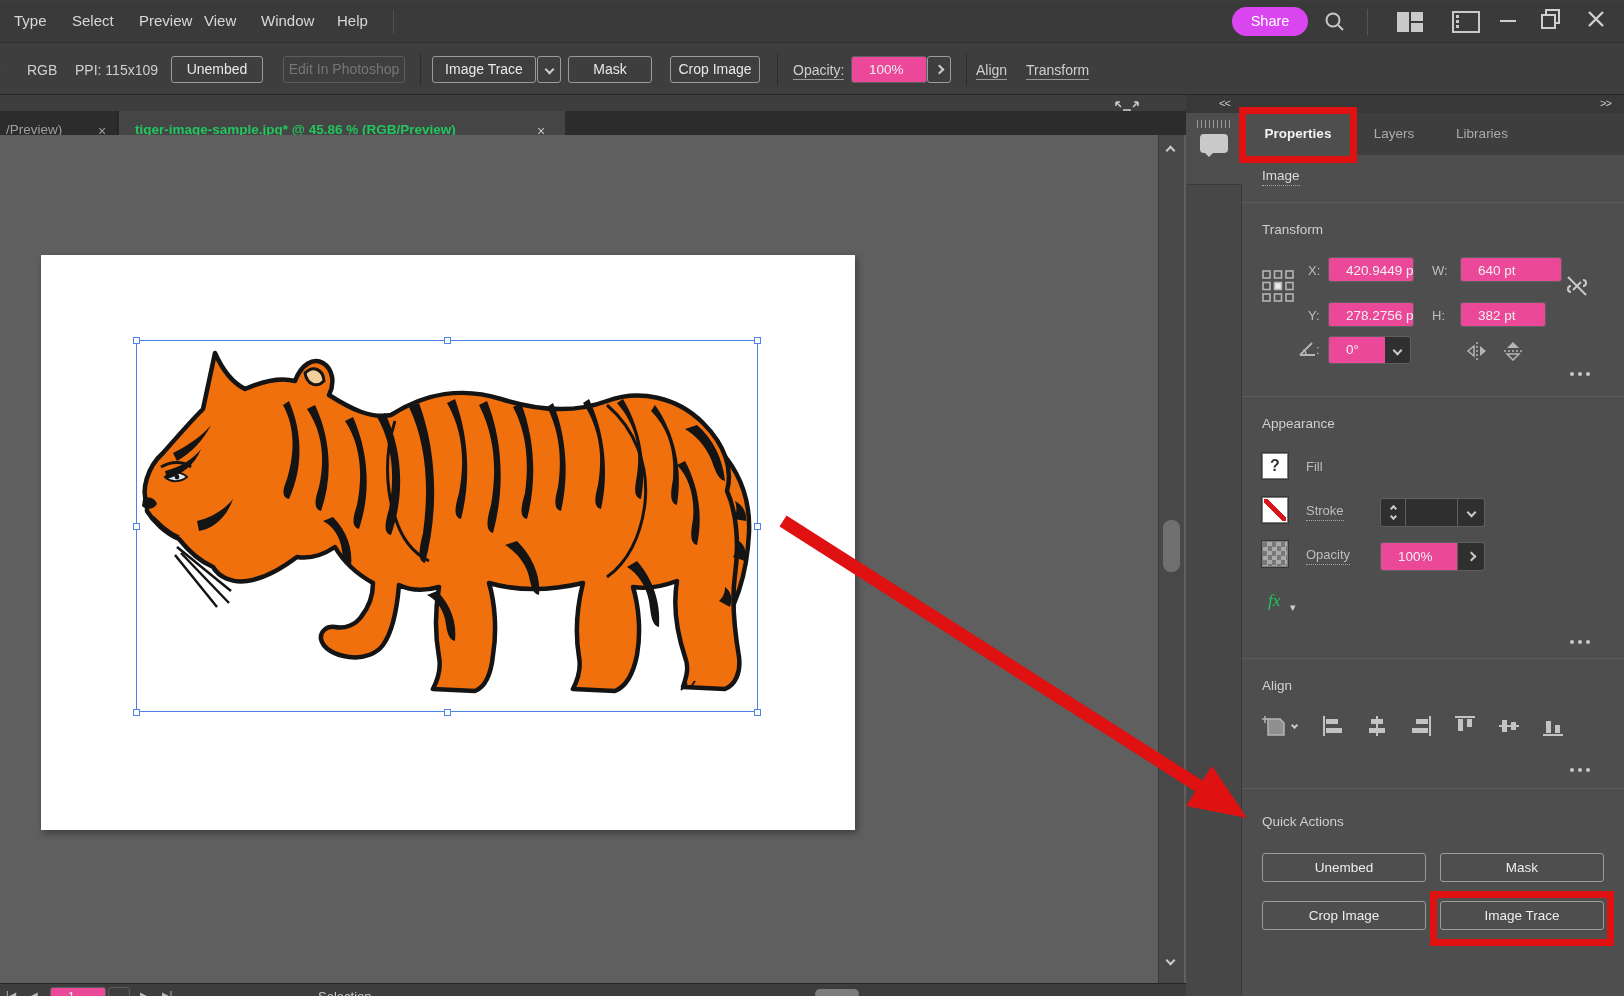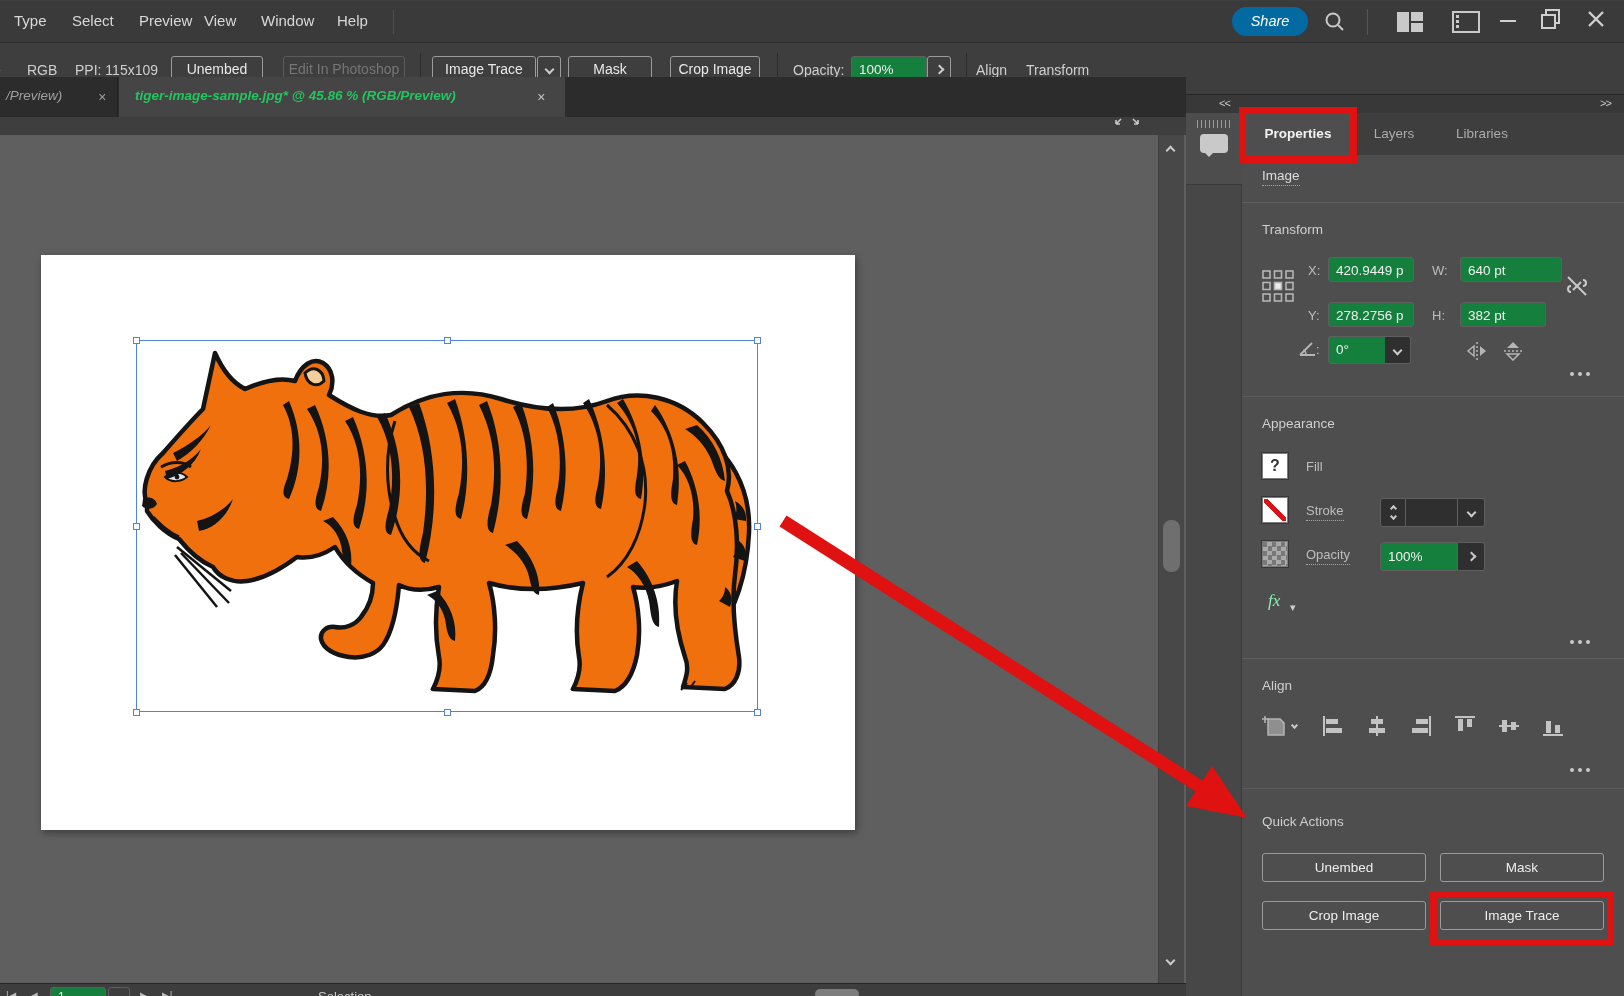--- a/index.html
+++ b/index.html
@@ -8,40 +8,40 @@
     position:relative; width:1624px; height:996px; overflow:hidden;
     font-family:"Liberation Sans", sans-serif; color:#d6d6d6;
     background:#3e3e3e; -webkit-font-smoothing:antialiased;
   }
   .abs { position:absolute; }
   
   #menubar { position:absolute; left:0; top:1px; width:1624px; height:42px; background:#3a3a3a; }
   .menu-item { position:absolute; top:11px; font-size:15px; color:#d8d8d8; cursor:default; }
   .vdiv { position:absolute; width:1px; background:#555; }
   .share-btn { position:absolute; left:1232px; top:6px; width:76px; height:29px; border-radius:15px;
-    background:#0369a1; color:#fff; font-size:14.5px; text-align:center; line-height:29px;font-style:italic; }
+    background:#d946ef; color:#fff; font-size:14.5px; text-align:center; line-height:29px; }
   
   #controlbar { position:absolute; left:0; top:42px; width:1624px; height:53px; background:#3e3e3e;
     border-top:1px solid #2e2e2e; border-bottom:1px solid #262626; }
   .cb-text { position:absolute; top:19px; font-size:14px; color:#cfcfcf; white-space:nowrap; }
   .cb-link { border-bottom:1px solid #9a9a9a; padding-bottom:1px; }
   .btn { position:absolute; top:13px; height:27px; border:1px solid #9b9b9b; border-radius:3px;
     color:#e9e9e9; font-size:14px; text-align:center; line-height:25px; background:transparent; white-space:nowrap; }
   .btn.disabled { color:#767676; border-color:#5c5c5c; }
   .cb-div { position:absolute; top:10px; height:33px; width:1px; background:#2d2d2d; }
-  .field { background:#15803d; border:1px solid #5f5f5f; border-radius:3px; color:#f0f0f0;
-    font-size:13.5px; line-height:25px; padding-left:7px; white-space:nowrap; overflow:hidden; }
+  .field { background:#ec4899; border:1px solid #5f5f5f; border-radius:3px; color:#f0f0f0;
+    font-size:13.5px; line-height:25px; padding-left:17px; white-space:nowrap; overflow:hidden; }
   .chev { display:inline-block; width:7px; height:7px; border-right:2px solid #c9c9c9; border-bottom:2px solid #c9c9c9; }
   .chev.down  { transform:rotate(45deg); }
   .chev.up    { transform:rotate(-135deg); }
   .chev.right { transform:rotate(-45deg); }
   .chev-box { position:absolute; top:13px; width:24px; height:27px; border:1px solid #9b9b9b; border-radius:3px;
     display:flex; align-items:center; justify-content:center; }
   
-  #tabbar { position:absolute; left:0; top:77px; width:1186px; height:40px; background:#2c2c2c;font-style:italic; }
+  #tabbar { position:absolute; left:0; top:111px; width:1186px; height:40px; background:#2c2c2c; }
   .doc-tab-inactive { position:absolute; left:0; top:0; width:118px; height:40px; border-right:1px solid #232323; }
   .doc-tab-active { position:absolute; left:119px; top:0; width:446px; height:40px; background:#454545; }
   .tab-close { position:absolute; top:12px; font-size:14px; color:#c6c6c6; }
   
   #canvas { position:absolute; left:0; top:135px; width:1186px; height:848px; background:#5f5f5f; overflow:hidden; }
   #artboard { position:absolute; left:41px; top:120px; width:814px; height:575px; background:#ffffff;
     box-shadow:2px 3px 7px rgba(0,0,0,0.35); }
   #sel-box { position:absolute; left:136px; top:205px; width:622px; height:372px; border:1px solid #4d82e8; }
   .handle { position:absolute; width:7px; height:7px; background:#fdfdfd; border:1px solid #4d82e8; }
   
@@ -365,21 +365,21 @@
     <div class="abs" style="left:164px; top:385px; width:52px; height:29px; background:#2f2f2f; border:1px solid #5f5f5f; border-left:none"></div>
     <div class="abs" style="left:216px; top:385px; width:27px; height:29px; background:#2f2f2f; border:1px solid #5f5f5f; border-left:none; border-radius:0 3px 3px 0; display:flex; align-items:center; justify-content:center">
         <i class="chev down"></i>
       </div>
     <div class="swatch" style="left:20px; top:428px; background:repeating-conic-gradient(#a9a9a9 0% 25%, #787878 0% 50%); background-size:9px 9px"></div>
     <span class="plabel dotted-u" style="left:64px; top:434px">Opacity</span>
     <div class="field pfield" style="left:138px; top:429px; width:78px; height:29px; line-height:27px; border-radius:3px 0 0 3px">100%</div>
     <div class="abs" style="left:216px; top:429px; width:27px; height:29px; background:#2f2f2f; border:1px solid #5f5f5f; border-left:none; border-radius:0 3px 3px 0; display:flex; align-items:center; justify-content:center">
         <i class="chev right"></i>
       </div>
-    <span class="abs" style="left:26px; top:478px; font-size:17px; font-style:italic; color:#86efac; font-family:'Liberation Serif', serif">fx</span>
+    <span class="abs" style="left:26px; top:478px; font-size:17px; font-style:italic; color:#22c55e; font-family:'Liberation Serif', serif">fx</span>
       <span class="abs" style="left:48px; top:488px; font-size:11px; color:#cfcfcf">▾</span>
     <div class="dots3 ellipsis-wrap" style="left:328px; top:527px">
         <i></i>
         <i></i>
         <i></i>
       </div>
     <div class="sep" style="top:545px"></div>
 
     <span class="sec-title" style="left:20px; top:565px">Align</span>
     <svg class="abs icon-svg" style="left:20px; top:602px" width="26" height="24" viewBox="0 0 26 24">

